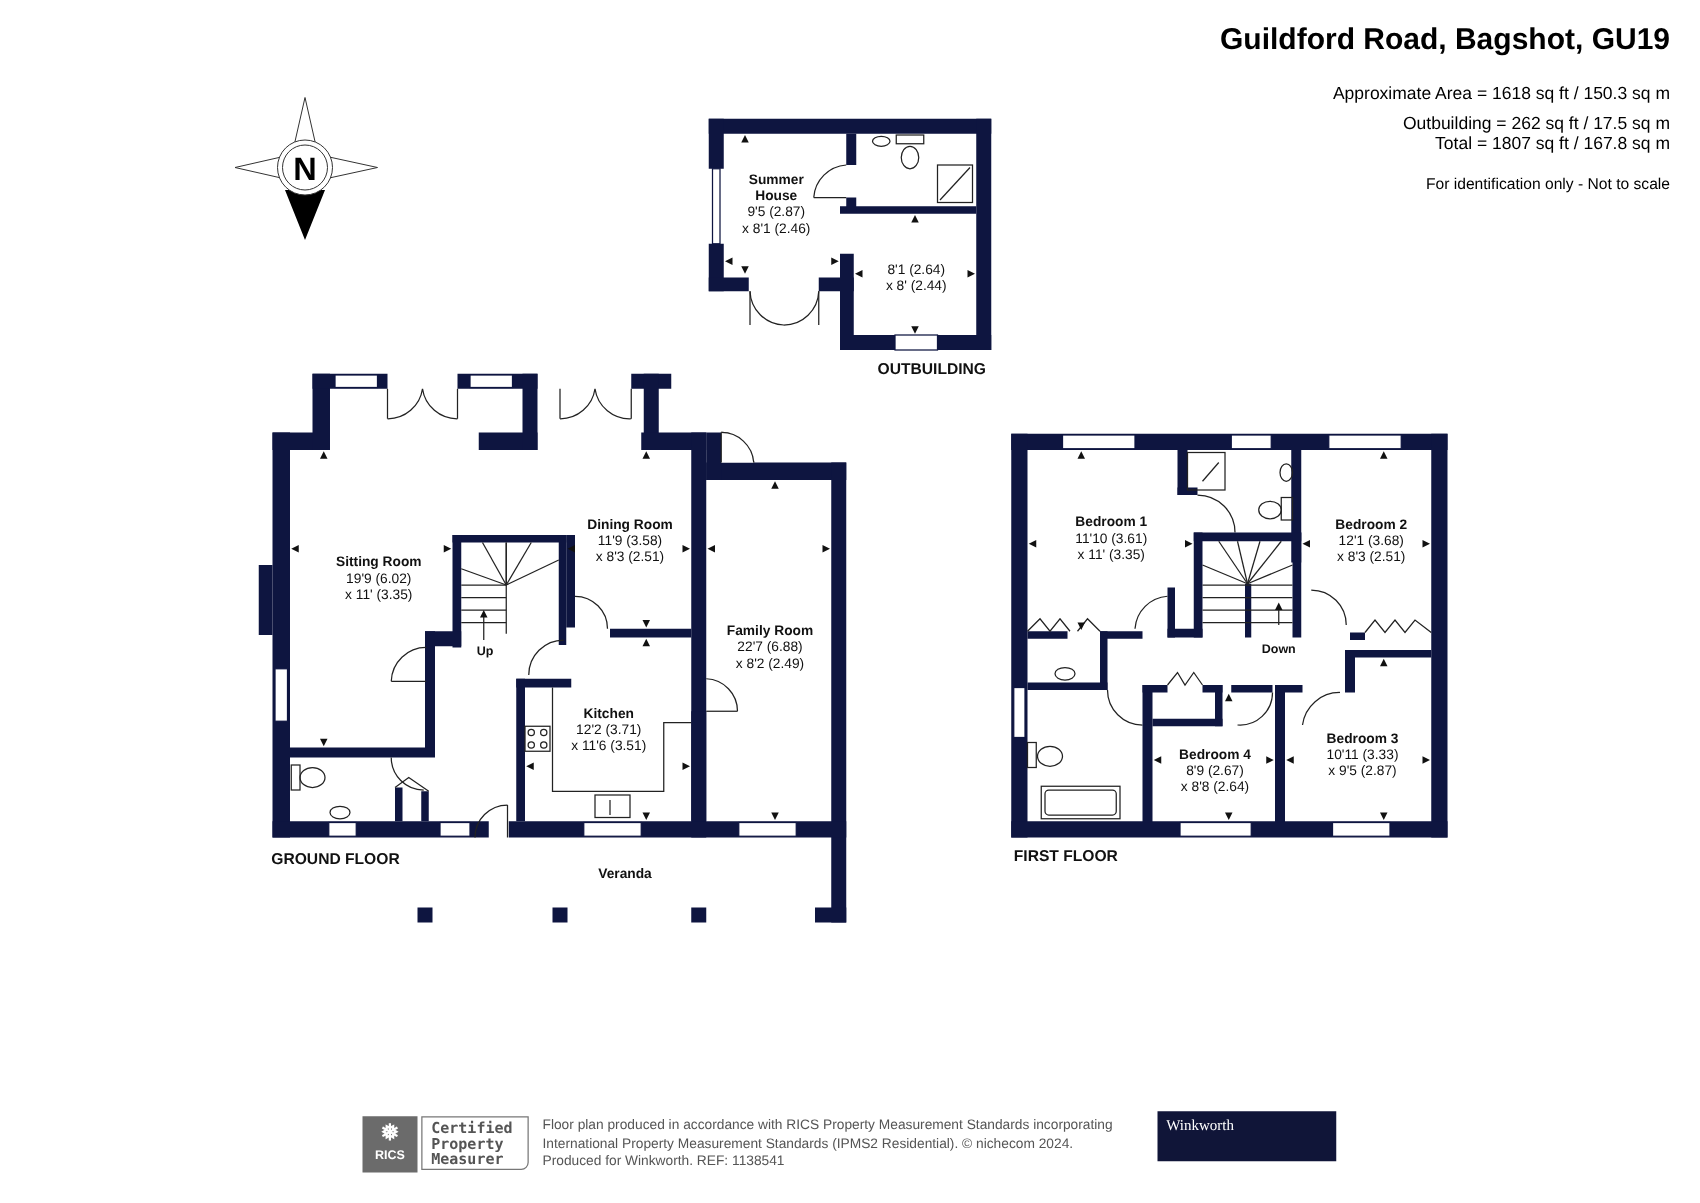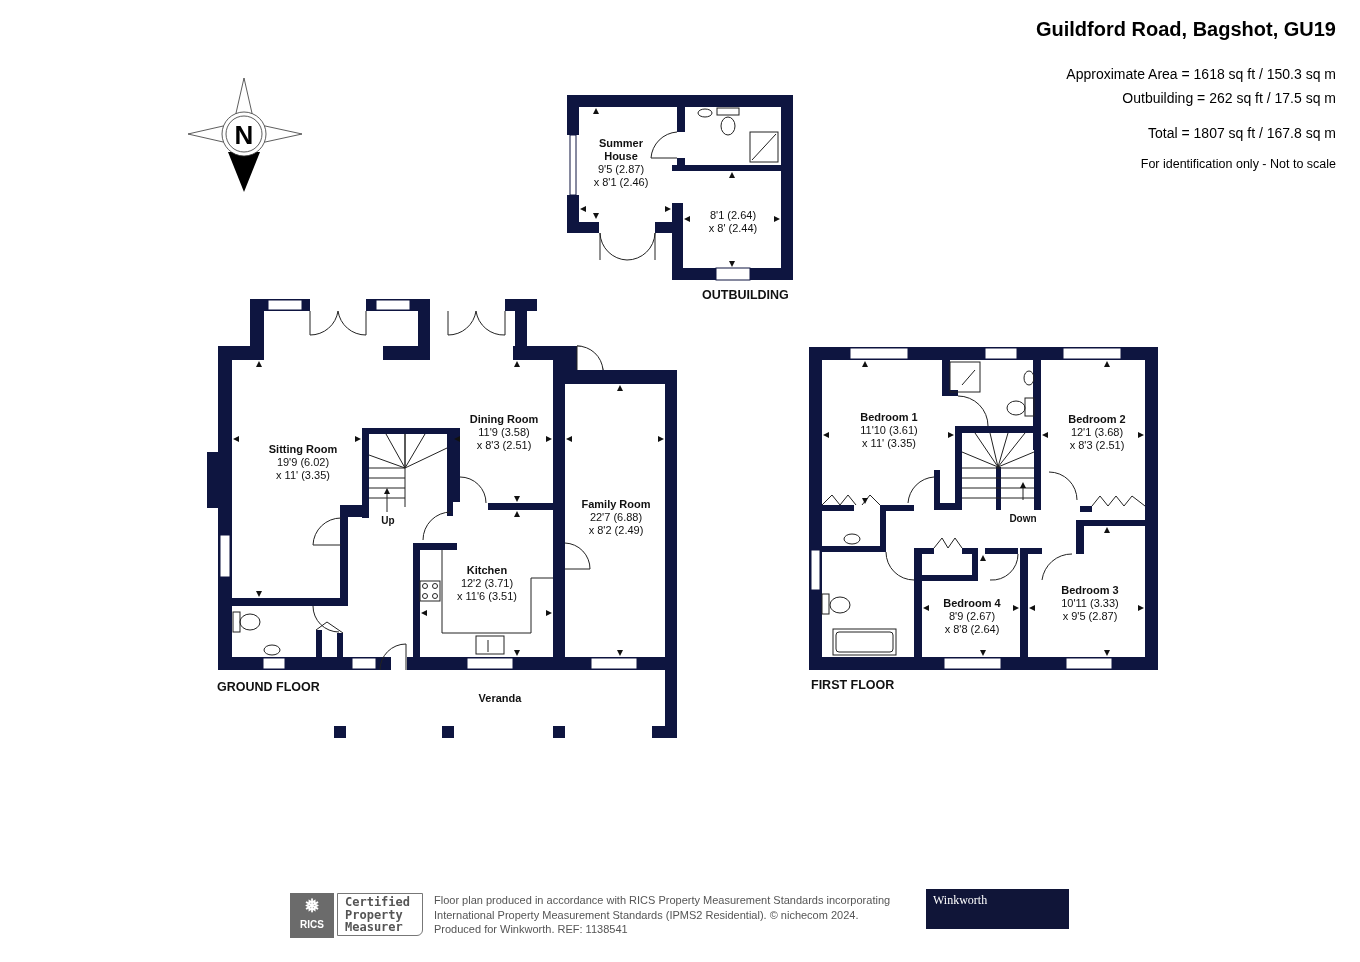--- a/index.html
+++ b/index.html
@@ -1,40 +1,40 @@
 <!DOCTYPE html>
 <html><head>
 <meta charset="utf-8">
 <style>
   html, body { margin:0; padding:0; background:#ffffff; }
   body { width:1360px; height:962px; position:relative; overflow:hidden; font-family:"Liberation Sans", sans-serif; color:#000; }
-  .title { position:absolute; right:24px; top:18px; font-size:20px; font-weight:bold; text-align:center; white-space:nowrap; }
+  .title { position:absolute; right:24px; top:18px; font-size:24px; font-weight:bold; text-align:center; white-space:nowrap; }
   .area { position:absolute; right:24px; font-size:14px; text-align:right; white-space:nowrap; }
-  .note { position:absolute; right:24px; top:157px; font-size:12.5px; text-align:center; white-space:nowrap; }
+  .note { position:absolute; right:24px; top:140px; font-size:12.5px; text-align:center; white-space:nowrap; }
   svg#plan { position:absolute; left:0; top:0; }
   .wall { fill:#0e1540; }
   .thin { fill:none; stroke:#222; stroke-width:1; }
   .win { fill:#fff; stroke:#0e1540; stroke-width:1; }
   .rl { font-family:"Liberation Sans", sans-serif; font-size:11px; font-weight:bold; fill:#111; text-anchor:middle; }
   .rd { font-family:"Liberation Sans", sans-serif; font-size:11px; fill:#111; text-anchor:middle; }
   .fl { font-family:"Liberation Sans", sans-serif; font-size:12.5px; font-weight:bold; fill:#111; }
   .ar { fill:#111; }
   .rics-box { position:absolute; left:290px; top:893px; width:44px; height:45px; background:#6b6b6b; color:#fff; font-size:10px; font-weight:bold; text-align:center; }
   .rics-box .lion { display:block; font-size:18px; line-height:26px; }
   .cpm { position:absolute; left:337px; top:893px; width:86px; height:43px; border:1px solid #777; border-radius:0 0 6px 0; color:#555; font-size:12px; font-weight:bold; line-height:12.5px; padding:2px 0 0 7px; box-sizing:border-box; font-family:"DejaVu Sans Mono", monospace; }
   .legal { position:absolute; left:434px; top:893px; font-size:11px; color:#555; line-height:14.5px; white-space:nowrap; }
   .brand { position:absolute; left:926px; top:889px; width:143px; height:40px; background:#101538; color:#fff; font-family:"Liberation Serif", serif; font-size:12px; padding:4px 0 0 7px; box-sizing:border-box; }
 </style>
 </head>
 <body>
 
 <div class="title">Guildford Road, Bagshot, GU19</div>
 <div class="area" style="top:66px">Approximate Area = 1618 sq ft / 150.3 sq m</div>
 <div class="area" style="top:90px">Outbuilding = 262 sq ft / 17.5 sq m</div>
-<div class="area" style="top:125px">Total = 1807 sq ft / 167.8 sq m</div>
+<div class="area" style="top:106px">Total = 1807 sq ft / 167.8 sq m</div>
 <div class="note">For identification only - Not to scale</div>
 
 <svg id="plan" width="1360" height="962" viewBox="0 0 1360 962" xmlns="http://www.w3.org/2000/svg">
 
   <g>
     <polygon points="244,78 254,122 244,134 234,122" fill="#fff" stroke="#333" stroke-width="0.8"></polygon>
     <polygon points="188,134 232,124 244,134 232,144" fill="#fff" stroke="#333" stroke-width="0.8"></polygon>
     <polygon points="302,134 256,124 244,134 256,144" fill="#fff" stroke="#333" stroke-width="0.8"></polygon>
     <polygon points="244,192 228,152 260,152" fill="#000"></polygon>
     <circle cx="244" cy="134" r="22" fill="#fff" stroke="#333" stroke-width="0.8"></circle>

